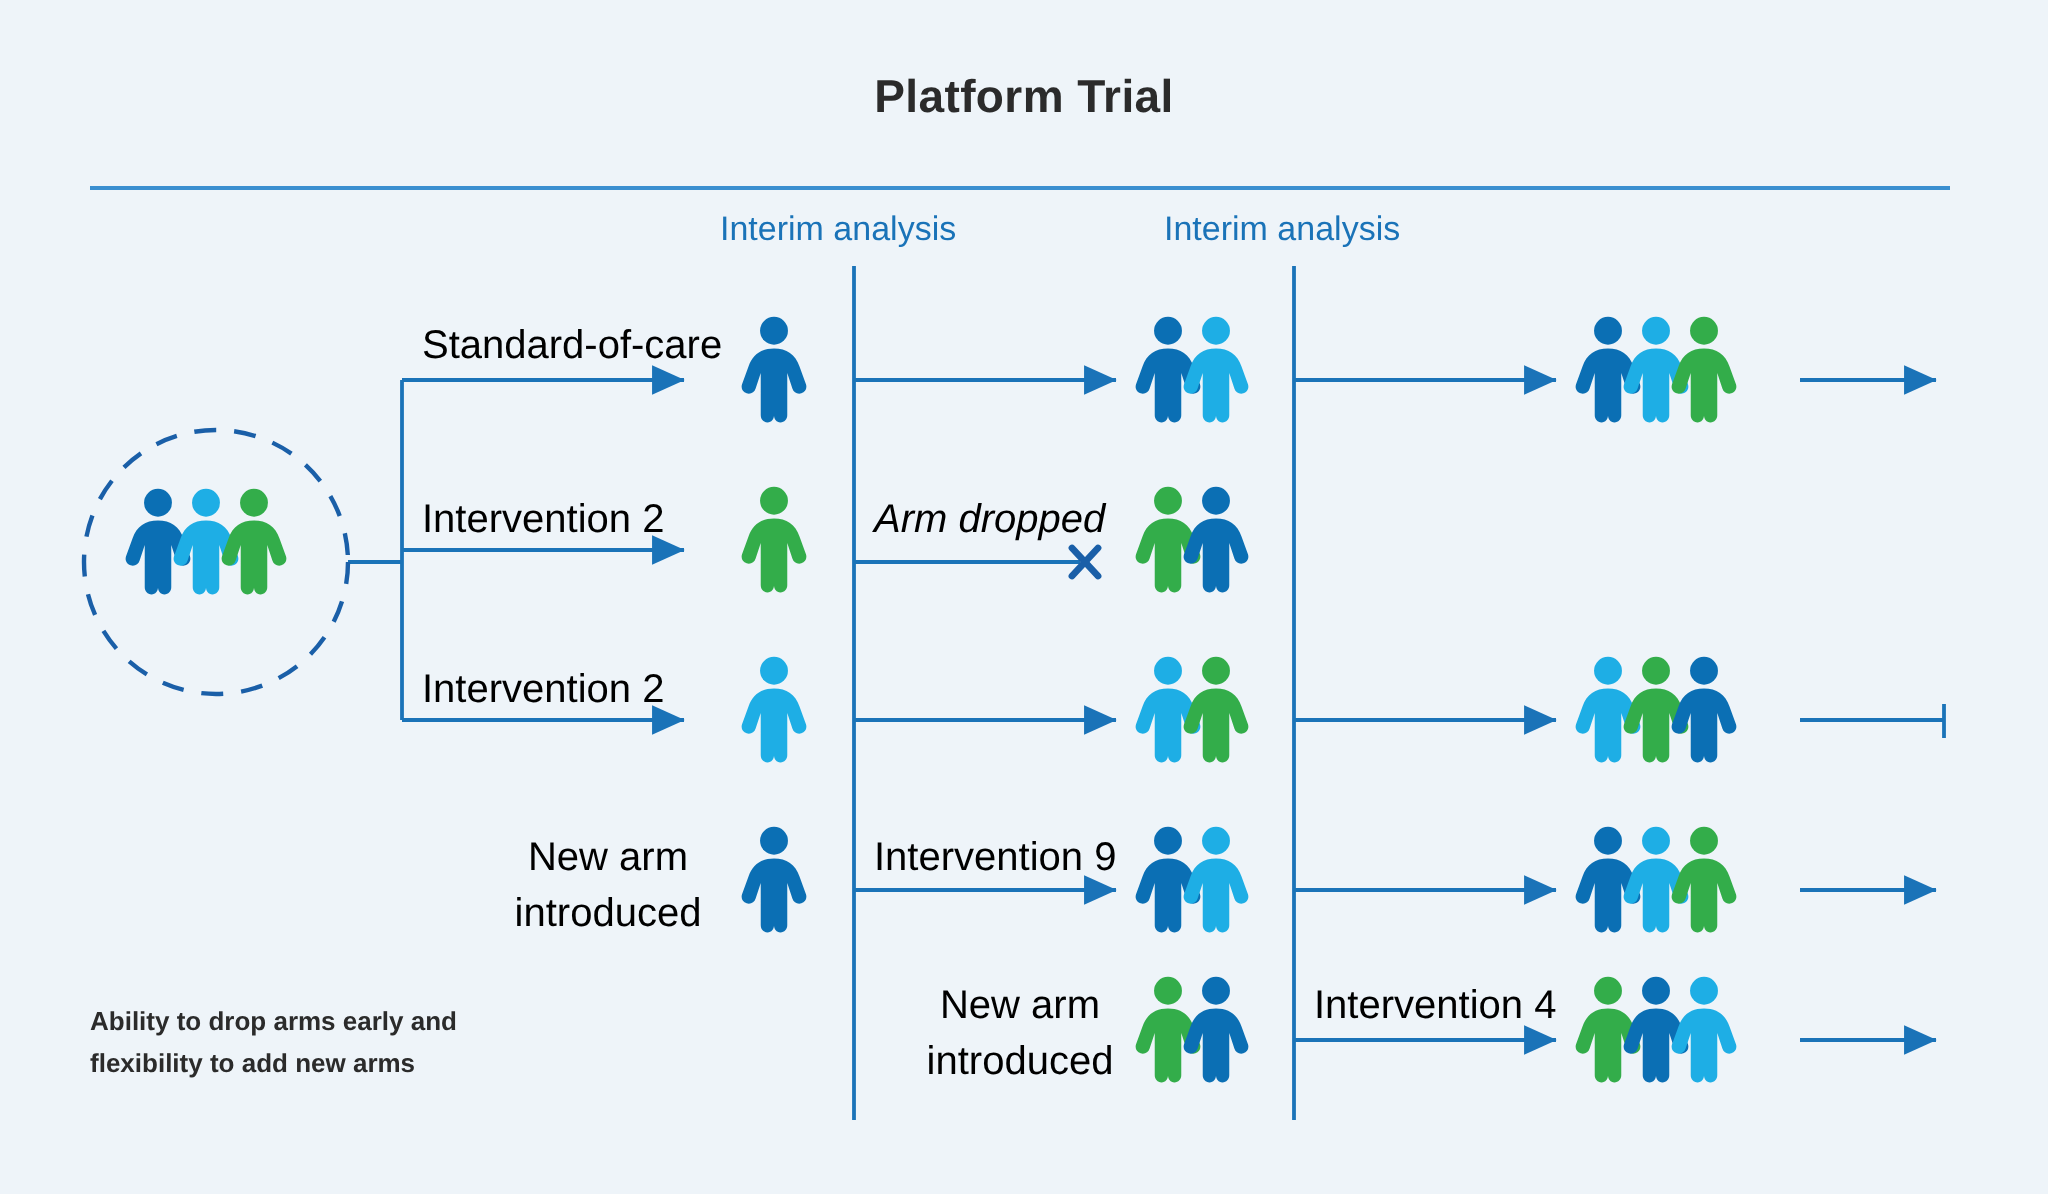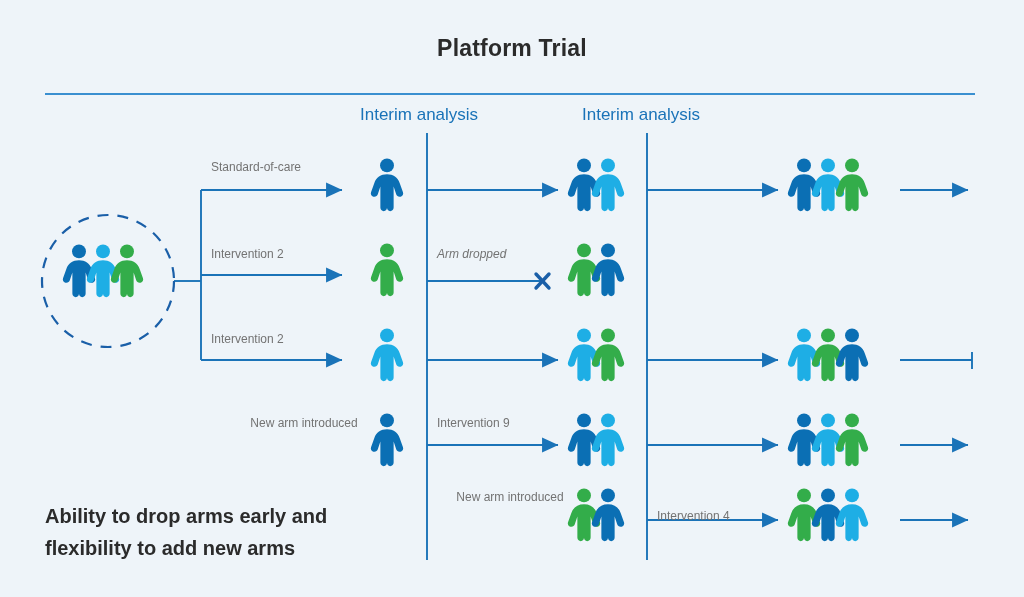--- a/index.html
+++ b/index.html
@@ -38,32 +38,32 @@
     background: #3a8fd0;
   }
   .interim-label {
     position: absolute;
     font-size: 17px;
     color: #1a73b8;
     white-space: nowrap;
   }
   .arm-label {
     position: absolute;
-    font-size: 12px;
-    color: #737373;
+    font-size: 20px;
+    color: #000000;
     white-space: nowrap;
     line-height: 1.42;
   }
   .arm-label.two-line { white-space: normal; text-align: center; }
   .caption {
     position: absolute;
     left: 45px;
     top: 500px;
     width: 330px;
-    font-size: 20px;
+    font-size: 13px;
     font-weight: bold;
     color: #2b2b2b;
     line-height: 1.62;
     white-space: pre-line;
   }
   svg.layer {
     position: absolute;
     left: 0; top: 0;
     width: 1024px;
     height: 597px;
@@ -129,21 +129,21 @@
   <div class="arm-label" style="left:211px; top:246px;">Intervention 2</div>
   <div class="arm-label" style="left:211px; top:331px;">Intervention 2</div>
   <div class="arm-label two-line" style="left:249px; top:415px; width:110px;">New arm
 introduced</div>
 
   <div class="arm-label" style="left:437px; top:246px;font-style:italic;">Arm dropped</div>
   <div class="arm-label" style="left:437px; top:415px;">Intervention 9</div>
   <div class="arm-label two-line" style="left:455px; top:489px; width:110px;">New arm
 introduced</div>
 
-  <div class="arm-label" style="left:657px; top:508px;">Intervention 4</div>
+  <div class="arm-label" style="left:657px; top:489px;">Intervention 4</div>
 
   <div class="figgroup" style="left: 62px; top: 243px; width: 82px; height: 55px; position: absolute;">
       <span style="position: absolute; left: 0px; top: 0px; z-index: 10;"><svg width="34" height="55" viewBox="0 0 40 64">
           <circle cx="20" cy="9.5" r="8.2" fill="#0b6fb4"></circle>
           <path fill="#0b6fb4" d="M20,20 C12.6,20 7.4,23.4 5.0,30.6 L1.2,41.0 C0.4,43.4 1.6,45.6 3.9,46.3 C6.2,47.0 8.5,45.8 9.2,43.5 L12.2,34.3 L12.2,59.2 C12.2,61.6 13.9,63.4 16.2,63.4 C18.5,63.4 20.0,61.6 20.0,59.2 L20.0,45.0 L20.0,59.2 C20.0,61.6 21.5,63.4 23.8,63.4 C26.1,63.4 27.8,61.6 27.8,59.2 L27.8,34.3 L30.8,43.5 C31.5,45.8 33.8,47.0 36.1,46.3 C38.4,45.6 39.6,43.4 38.8,41.0 L35.0,30.6 C32.6,23.4 27.4,20 20,20 Z"></path>
         </svg></span>
       <span style="position: absolute; left: 24px; top: 0px; z-index: 11;"><svg width="34" height="55" viewBox="0 0 40 64">
           <circle cx="20" cy="9.5" r="8.2" fill="#1eaee5"></circle>
           <path fill="#1eaee5" d="M20,20 C12.6,20 7.4,23.4 5.0,30.6 L1.2,41.0 C0.4,43.4 1.6,45.6 3.9,46.3 C6.2,47.0 8.5,45.8 9.2,43.5 L12.2,34.3 L12.2,59.2 C12.2,61.6 13.9,63.4 16.2,63.4 C18.5,63.4 20.0,61.6 20.0,59.2 L20.0,45.0 L20.0,59.2 C20.0,61.6 21.5,63.4 23.8,63.4 C26.1,63.4 27.8,61.6 27.8,59.2 L27.8,34.3 L30.8,43.5 C31.5,45.8 33.8,47.0 36.1,46.3 C38.4,45.6 39.6,43.4 38.8,41.0 L35.0,30.6 C32.6,23.4 27.4,20 20,20 Z"></path>
         </svg></span>

